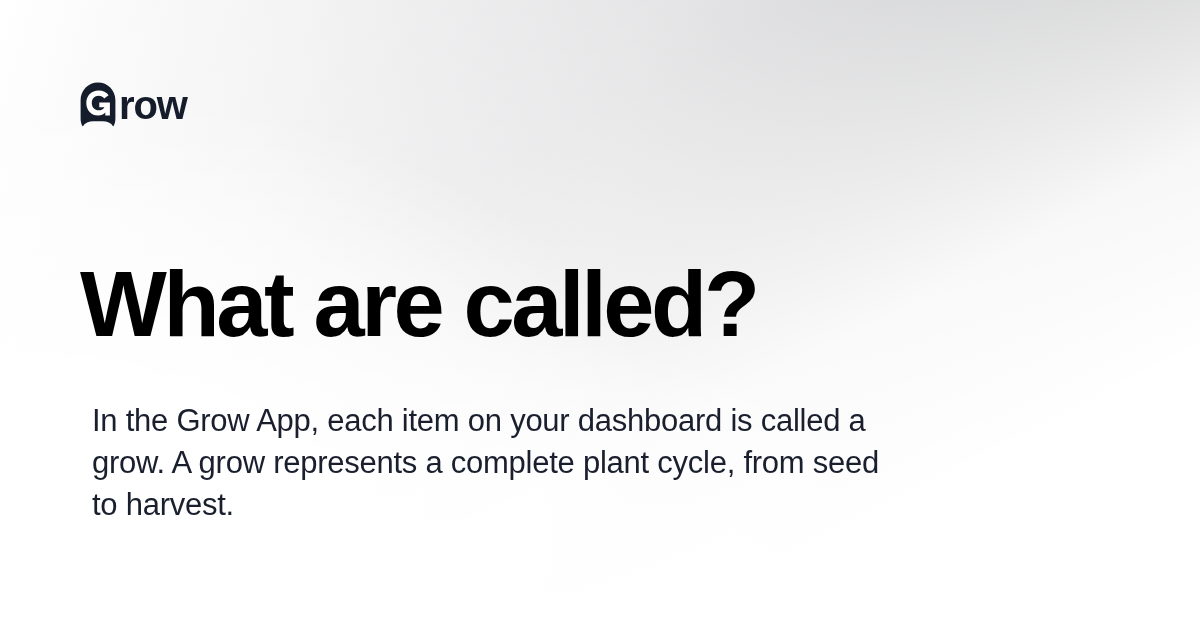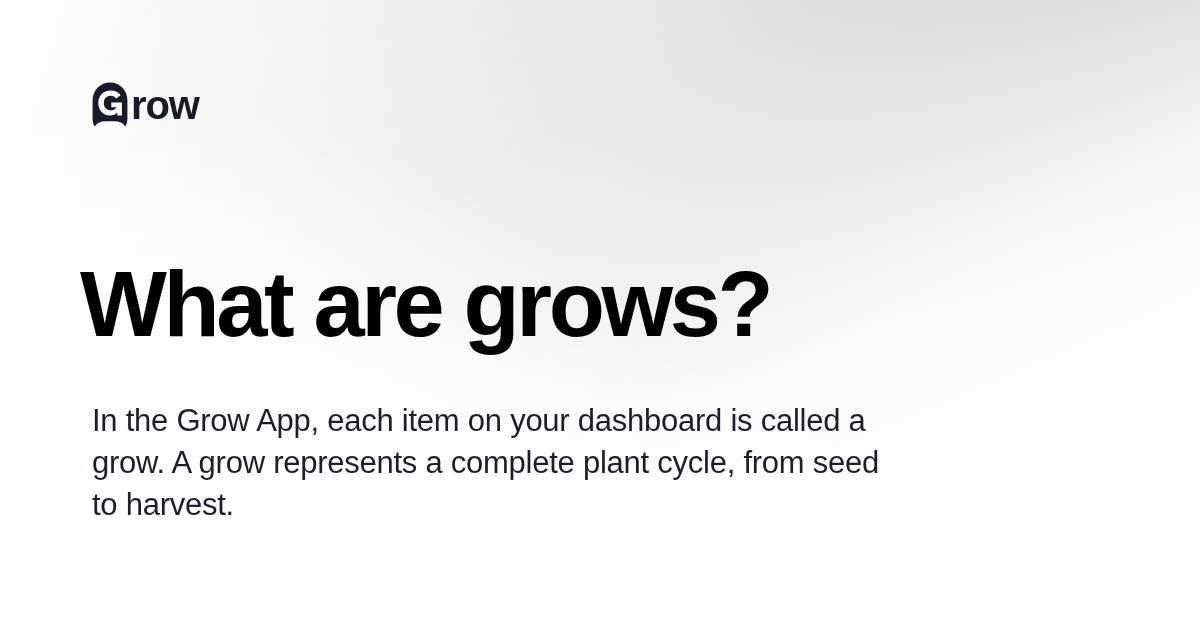--- a/index.html
+++ b/index.html
@@ -79,21 +79,20 @@
     inset: 0;
   }
 
   .brand {
     position: absolute;
     left: 80px;
     top: 82px;
     display: flex;
     align-items: center;
     gap: 2px;
-    margin-left: 12px;
   }
   .brand-mark {
     display: block;
     width: 36px;
     height: 45px;
   }
   .brand-word {
     font-size: 40px;
     font-weight: 700;
     letter-spacing: -1.1px;
@@ -165,18 +164,18 @@
                  L29.9 33.4
                  L25.3 33.4
                  L25.3 30.6
                  C23.6 32.7 21.2 33.6 18.2 33.6
                  C11.3 33.6 6.3 28.3 6.3 21.0
                  C6.3 13.8 11.5 8.6 18.6 8.6 Z" fill="#FFFFFF"></path>
       </svg>
       <span class="brand-word">row</span>
     </div>
 
-    <h1 class="headline">What are grows?</h1>
+    <h1 class="headline">What are called?</h1>
 
     <p class="body-copy">In the Grow App, each item on your dashboard is called a grow. A grow represents a complete plant cycle, from seed to harvest.</p>
 
   </div>
 </div>
 
 </body></html>

